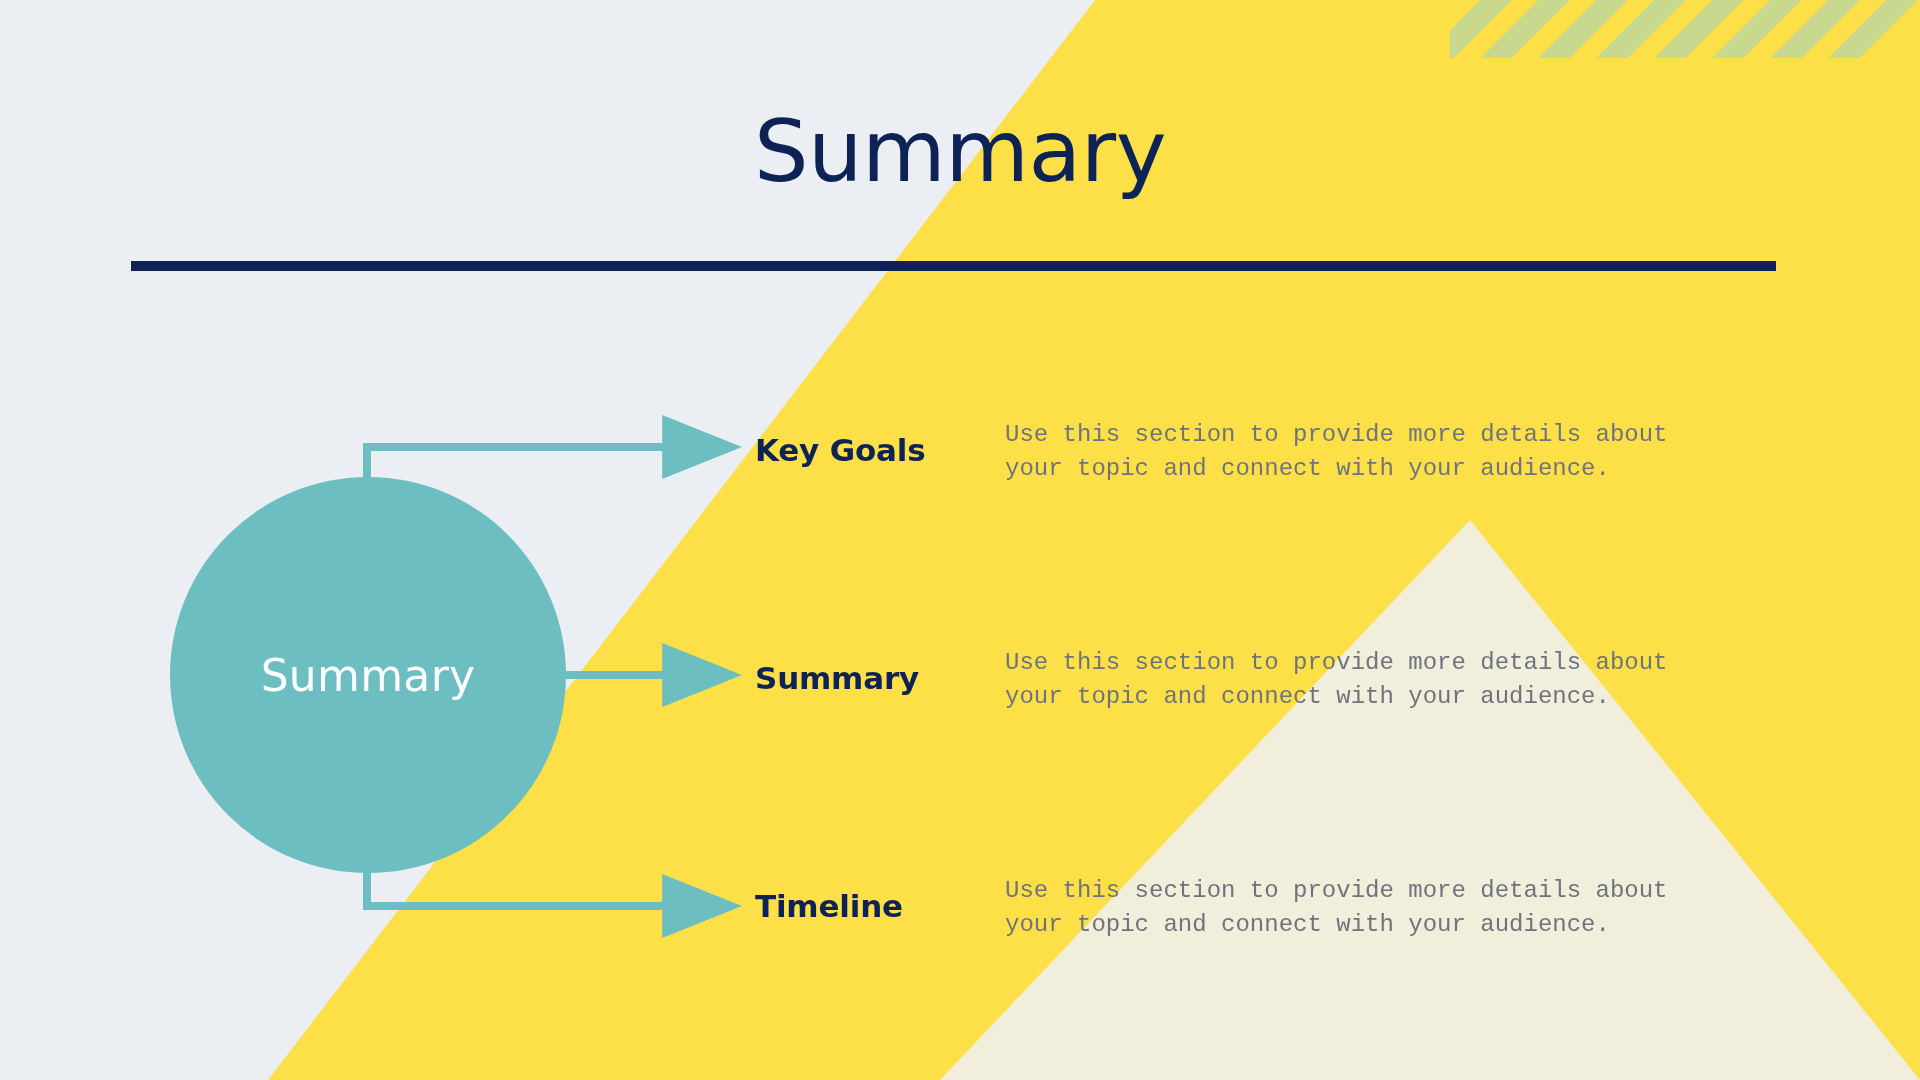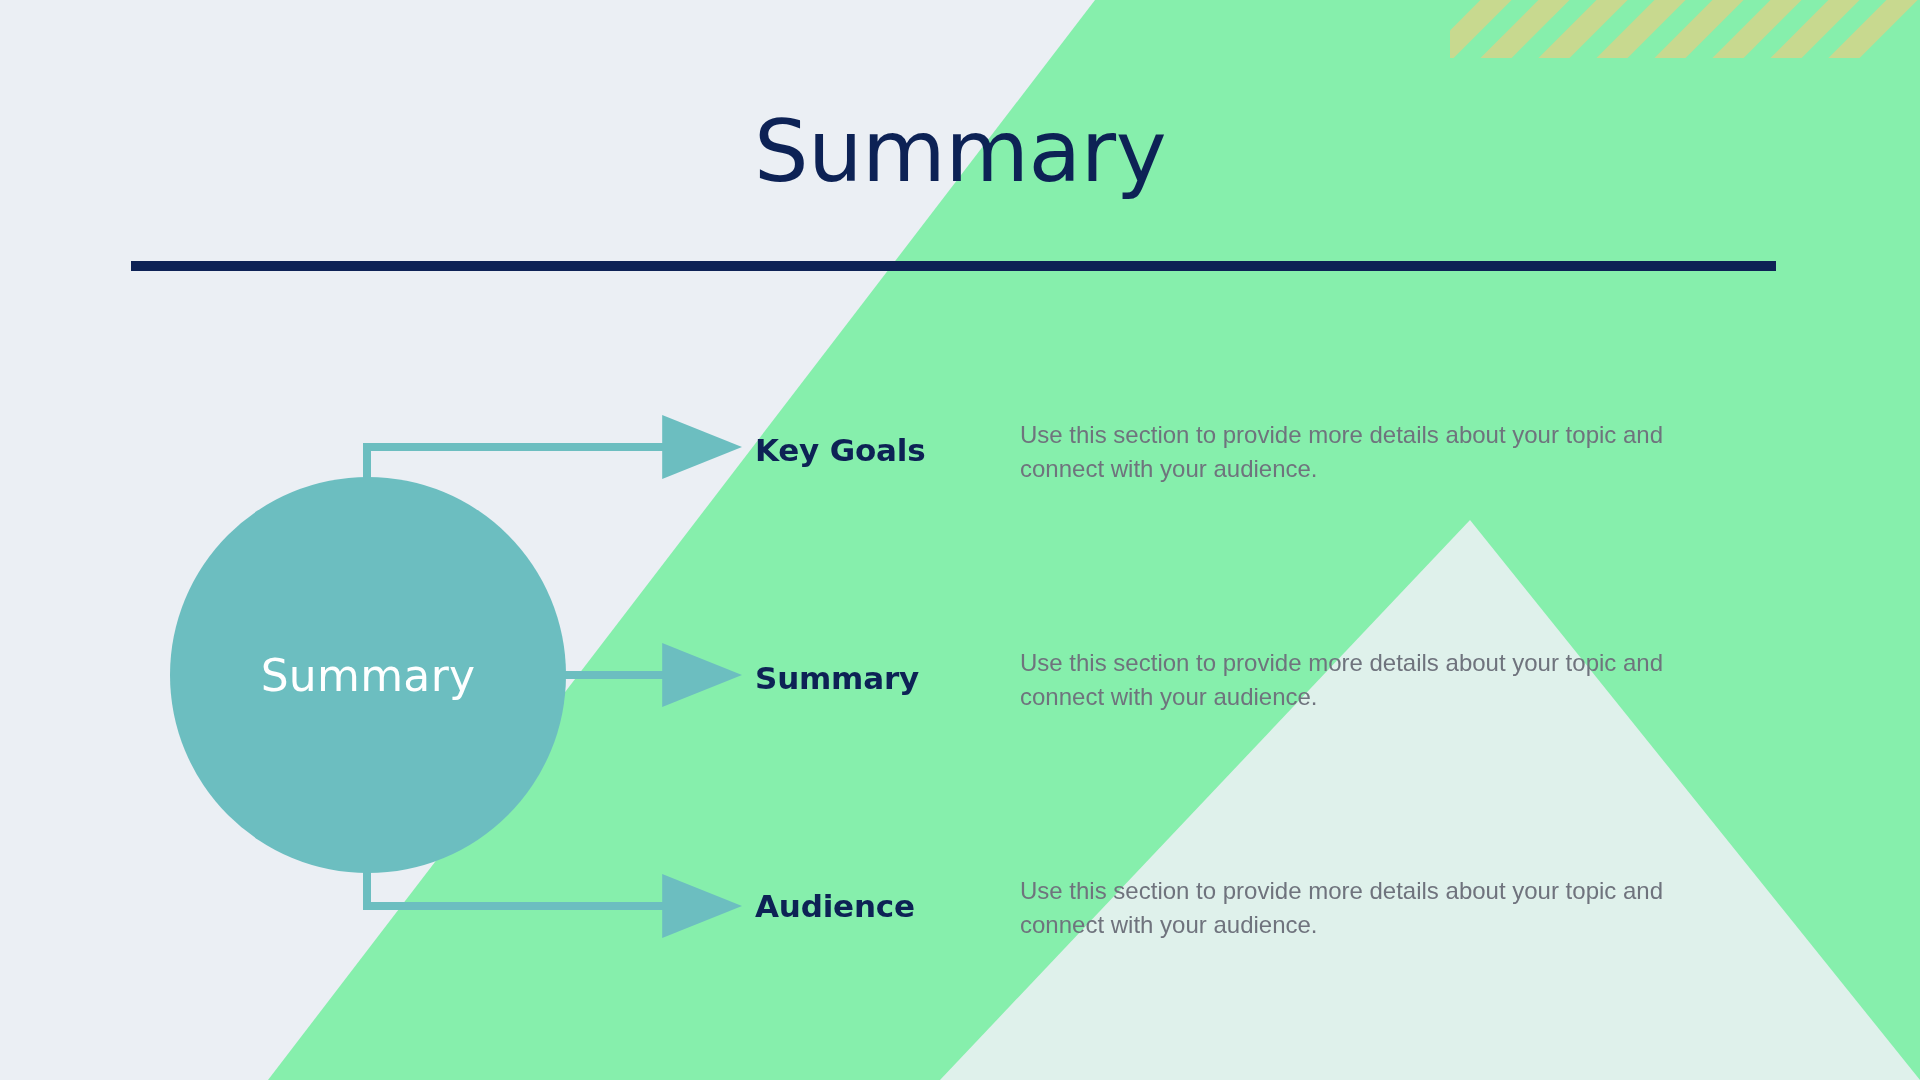--- a/index.html
+++ b/index.html
@@ -5,21 +5,21 @@
   html, body {
     margin: 0;
     padding: 0;
     background: #ffffff;
   }
   #slide {
     position: relative;
     width: 1920px;
     height: 1080px;
     overflow: hidden;
-    background: #86efac;
+    background: #fde047;
     font-family: "Liberation Sans", sans-serif;
   }
 
   
   .bg-layer {
     position: absolute;
     inset: 0;
     pointer-events: none;
   }
   #bg-poly-topleft {
@@ -117,27 +117,27 @@
     top: 0;
     width: 240px;
     font-size: 31px;
     font-weight: bold;
     color: #0d2255;
     font-family: "DejaVu Sans", sans-serif;
     letter-spacing: -0.2px;
   }
   .branch-body {
     position: absolute;
-    left: 265px;
+    left: 250px;
     top: -14px;
     width: 700px;
     font-size: 24px;
     line-height: 1.42;
     color: #6f737d;
-    font-family: Liberation Sans, sans-serif;
+    font-family: Liberation Mono, monospace;
   }
 
   #row-0 { top: 432px; }
   #row-1 { top: 660px; }
   #row-2 { top: 888px; }
 </style>
 </head>
 <body>
 
 <div id="slide">
@@ -182,17 +182,17 @@
     <div class="branch-heading">Key Goals</div>
     <div class="branch-body">Use this section to provide more details about your topic and connect with your audience.</div>
   </div>
 
   <div class="branch-row" id="row-1">
     <div class="branch-heading">Summary</div>
     <div class="branch-body">Use this section to provide more details about your topic and connect with your audience.</div>
   </div>
 
   <div class="branch-row" id="row-2">
-    <div class="branch-heading">Audience</div>
+    <div class="branch-heading">Timeline</div>
     <div class="branch-body">Use this section to provide more details about your topic and connect with your audience.</div>
   </div>
 
 </div>
 
 </body></html>

